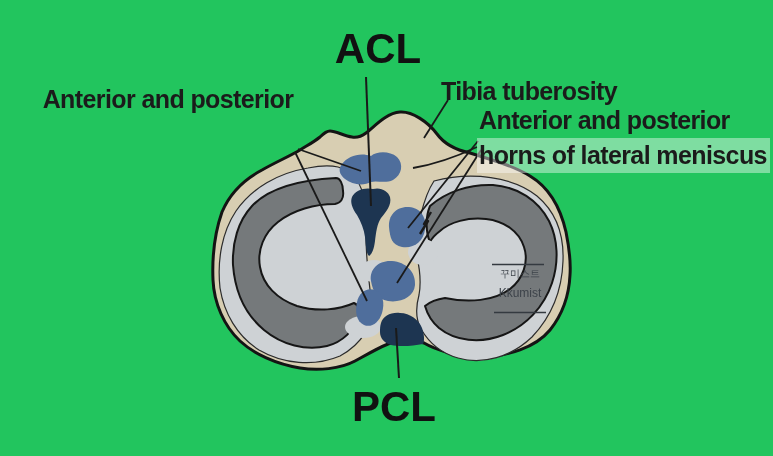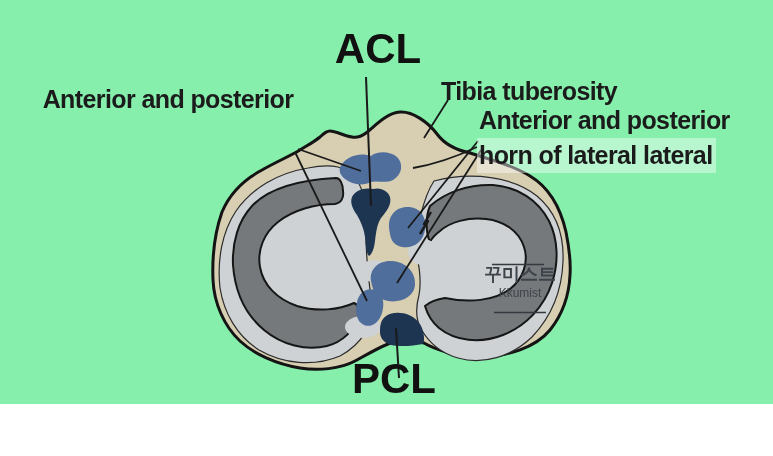--- a/index.html
+++ b/index.html
@@ -1,39 +1,39 @@
 <!DOCTYPE html>
 <html><head>
 <meta charset="utf-8">
 <style>
   html,body{margin:0;padding:0;background:#ffffff;}
   #stage{
-    position:relative;width:773px;height:404px;background:#86efac;overflow:hidden;
+    position:relative;width:773px;height:456px;background:#22c55e;overflow:hidden;
     font-family:"Liberation Sans", sans-serif;
   }
   #diagram-svg{position:absolute;left:0;top:0;z-index:1;}
   .lbl{
     position:absolute;z-index:3;color:#1b1b1b;font-weight:700;
     font-size:25px;letter-spacing:-0.6px;line-height:35px;white-space:nowrap;
   }
   .big{
     position:absolute;z-index:3;color:#111;font-weight:700;
     font-size:42px;letter-spacing:0;line-height:1;text-align:center;
   }
   #label-medial{left:2px;top:82px;width:332px;text-align:center;}
   #label-tibia{left:441px;top:74px;}
   #label-lateral{left:479px;top:103px;text-align:left;}
   #label-lateral .bg-line{background:rgba(255,255,255,0.42);display:inline-block;padding:0 3px 0 2px;margin-left:-2px;}
   #title-acl{left:322px;top:28px;width:112px;}
-  #title-pcl{left:339px;top:358px;width:110px;}
+  #title-pcl{left:339px;top:386px;width:110px;}
   #watermark{
     position:absolute;z-index:3;left:479px;top:265px;width:82px;text-align:center;
     color:#3d434a;font-weight:400;letter-spacing:0;
   }
-  #watermark .wm-kr{font-size:18px;line-height:18px;font-weight:bold;}
+  #watermark .wm-kr{font-size:10px;line-height:18px;}
   #watermark .wm-en{font-size:12px;line-height:20px;}
 </style>
 </head>
 <body>
 
 <div id="stage">
 
   <svg id="diagram-svg" width="773" height="456" viewBox="0 0 773 456">
 
     <path stroke="#141414" stroke-width="3" stroke-linejoin="round" d="M 400,112
@@ -165,21 +165,21 @@
 
   <div class="lbl" id="label-medial">
     <div>Anterior and posterior</div>
   </div>
 
   <div class="lbl" id="label-tibia">Tibia tuberosity</div>
 
   <div class="lbl" id="label-lateral">
     <div>Anterior and posterior</div>
     <div>
-      <span class="bg-line">horn of lateral lateral</span>
+      <span class="bg-line">horns of lateral meniscus</span>
     </div>
   </div>
 
   <div id="watermark">
     <div class="wm-kr">꾸미스트</div>
     <div class="wm-en">Kkumist</div>
   </div>
 
   <div class="big" id="title-pcl">PCL</div>
 

